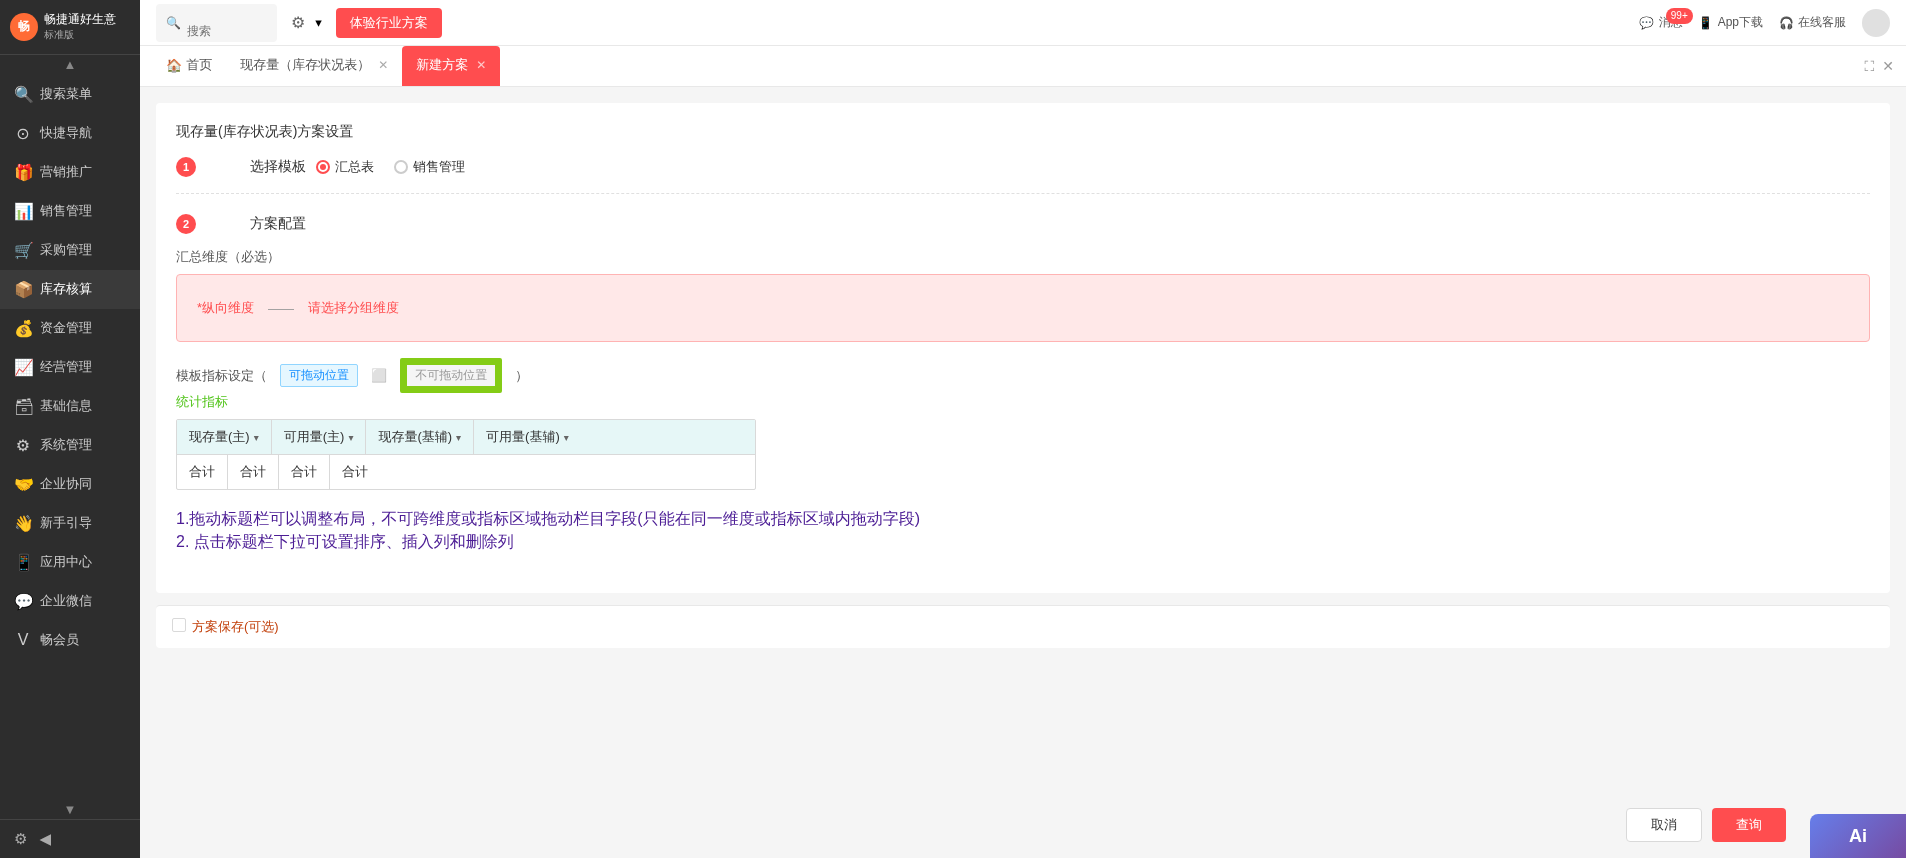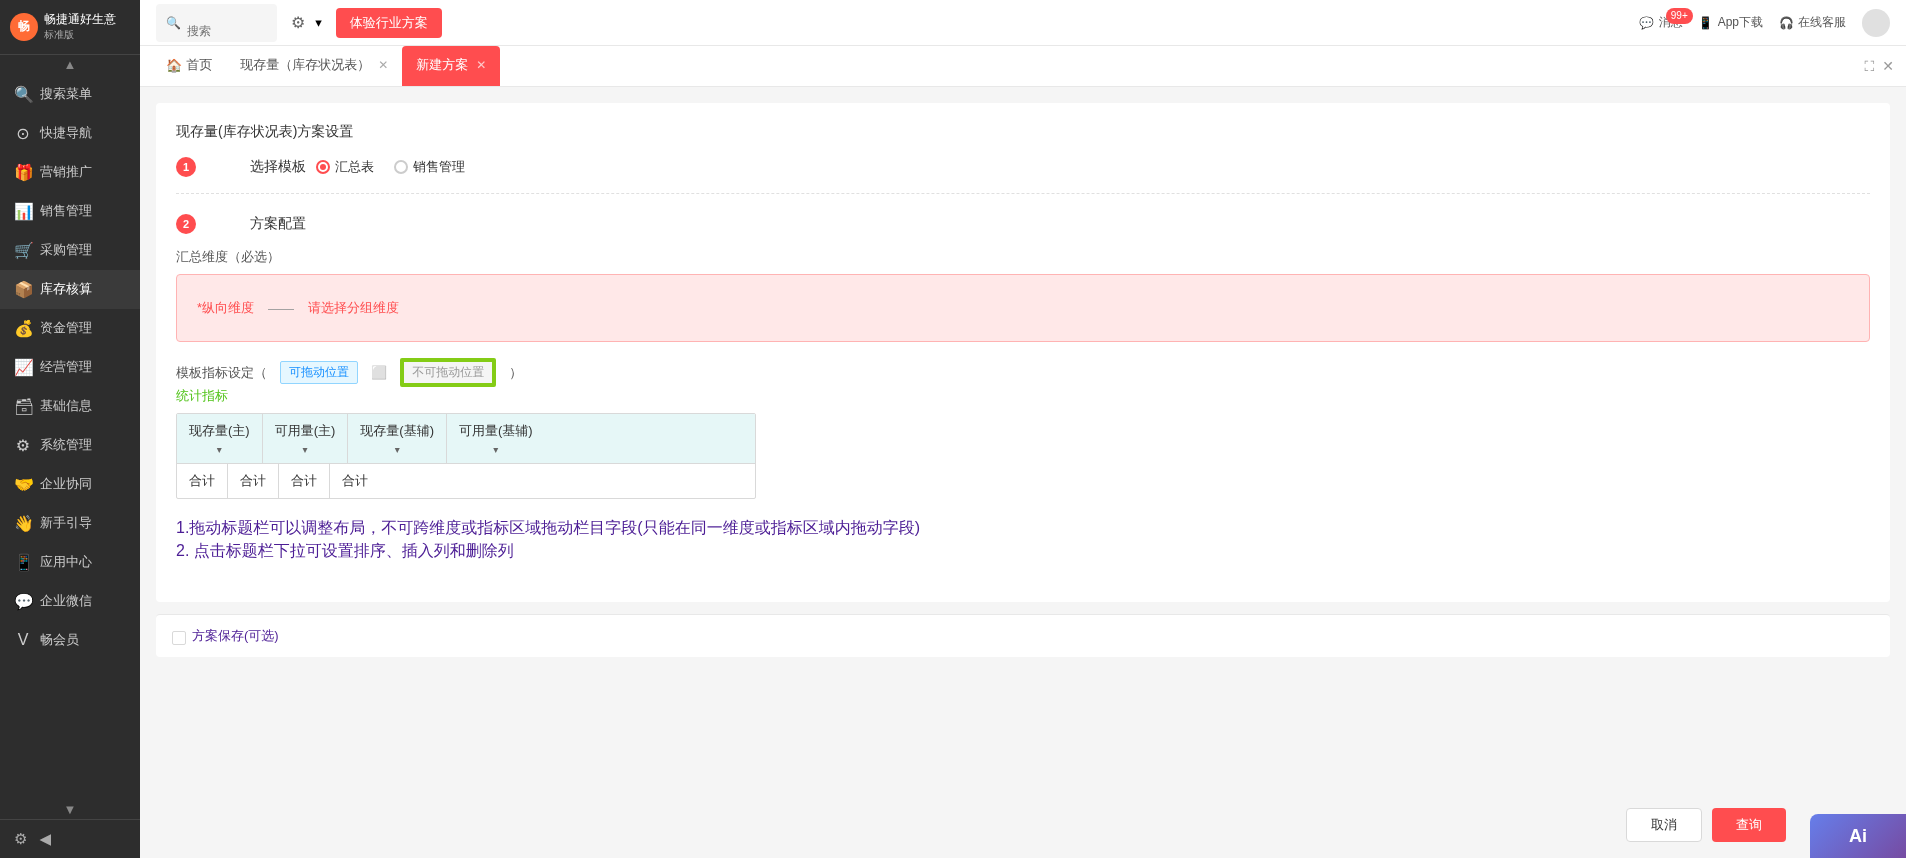--- a/index.html
+++ b/index.html
@@ -149,36 +149,36 @@
     .dim-placeholder { color: #ff4d4f; font-size: 13px; }
 
     
     .indicator-row {
       display: flex; align-items: center; gap: 13px; margin-bottom: 0; font-size: 13px; color: #555;
     }
     .indicator-tag {
       padding: 2px 8px; border-radius: 2px; font-size: 12px;
     }
     .indicator-tag.movable { background: #e6f7ff; color: #1890ff; border: 1px solid #91d5ff; }
-    .indicator-tag.unmovable { background: #f5f5f5; color: #999; border: 4px solid #84cc16; }
+    .indicator-tag.unmovable { background: #f5f5f5; color: #999; border: 7px solid #84cc16; }
 
     
     .stats-section { margin-bottom: 8px; }
     .stats-title { color: #52c41a; font-size: 13px; margin-bottom: 8px; }
     .stats-table {
       border: 1px solid #d9d9d9; border-radius: 2px; overflow: hidden;
       display: inline-block; min-width: 580px;
     }
     .stats-table-header {
       display: flex; background: #e6f7f7; border-bottom: 1px solid #d9d9d9;
     }
     .stats-table-body { display: flex; }
     .stats-col-header {
       padding: 8px 12px; display: flex; align-items: center; justify-content: center; gap: 4px;
-      border-right: 1px solid #d9d9d9; font-size: 13px; color: #333; flex-direction: column;
+      border-right: 1px solid #d9d9d9; font-size: 13px; color: #333;
     }
     .stats-col-header:last-child { border-right: none; }
     .stats-col-body {
       padding: 8px 12px; border-right: 1px solid #d9d9d9; text-align: left;
       font-size: 13px; color: #333;
     }
     .stats-col-body:last-child { border-right: none; }
     .chevron-icon { color: #666; font-size: 10px; }
 
     
@@ -187,21 +187,21 @@
     .tips-text { color: #4c1d95; font-size: 16px; margin-bottom: 2px; }
 
     
     .save-row {
       background: #fff;
       border-top: 1px solid #e8e8e8;
       padding: 12px 16px;
       display: flex; align-items: center; gap: 8px;
       flex-shrink: 0;
     }
-    .checkbox-item { display: flex; align-items: flex-end; gap: 6px; cursor: pointer; font-size: 13px; color: #4c1d95; }
+    .checkbox-item { display: flex; align-items: flex-start; gap: 6px; cursor: pointer; font-size: 13px; color: #c2410c; }
     .checkbox-box {
       width: 14px; height: 14px; border: 1px solid #d9d9d9; border-radius: 2px; background: #fff;
     }
 
     
     .footer-buttons {
       position: absolute; bottom: 16px; right: 16px;
       display: flex; gap: 10px;
     }
     .btn-cancel {

